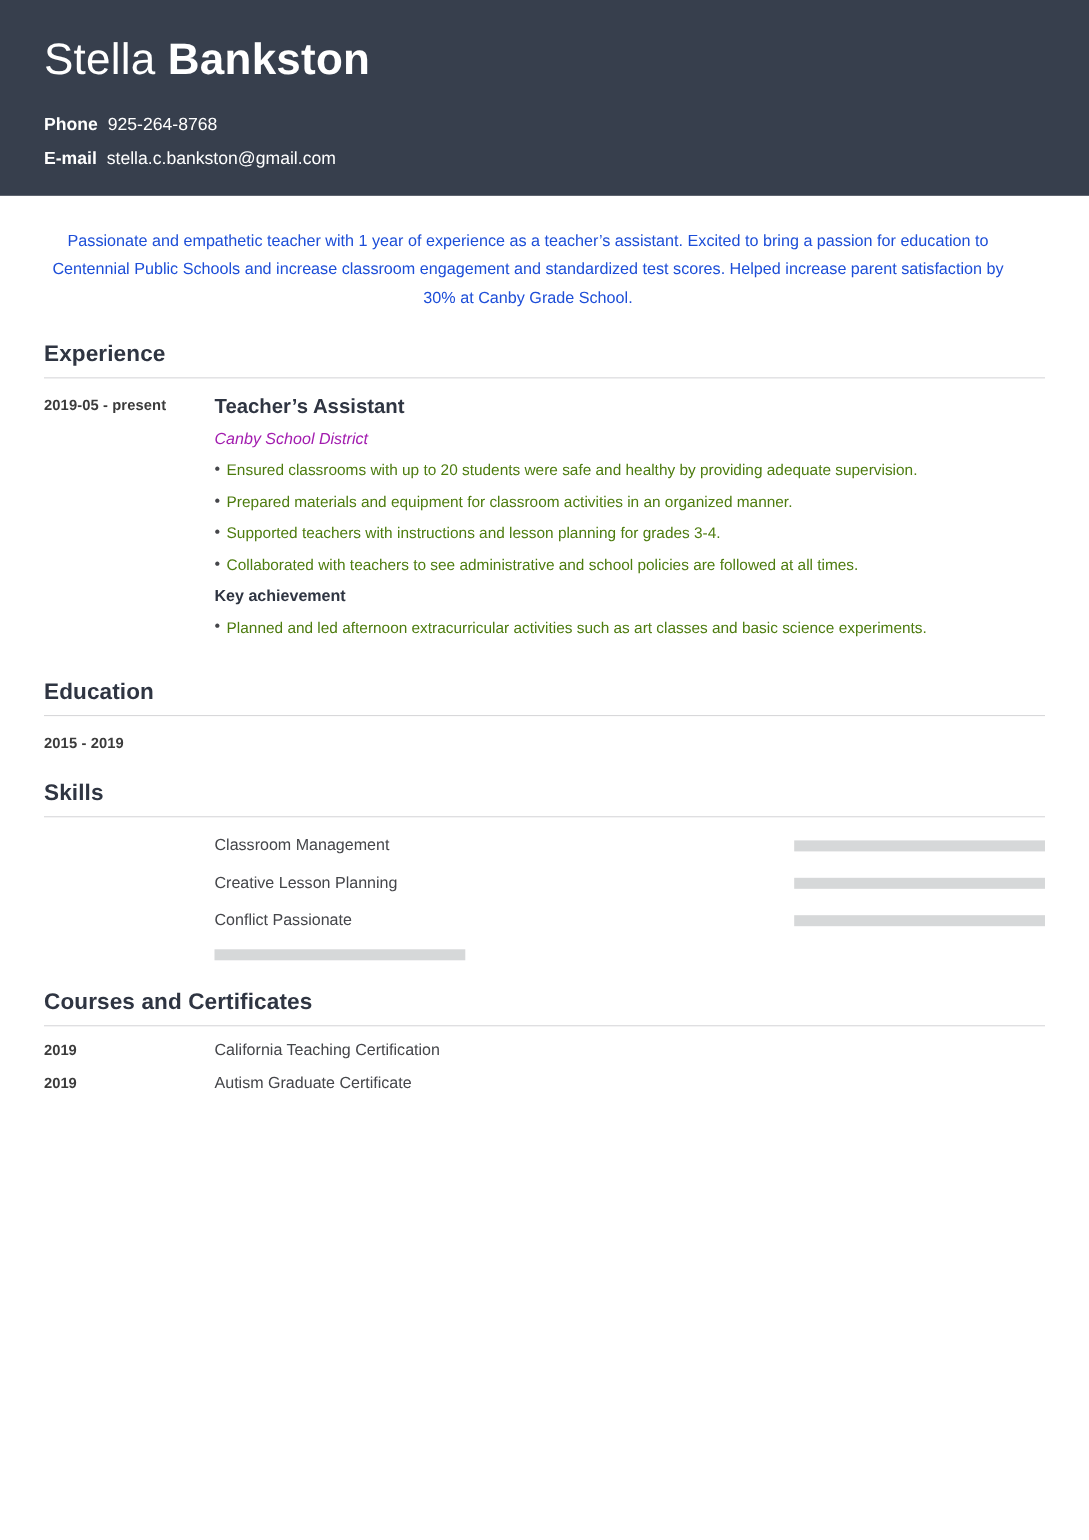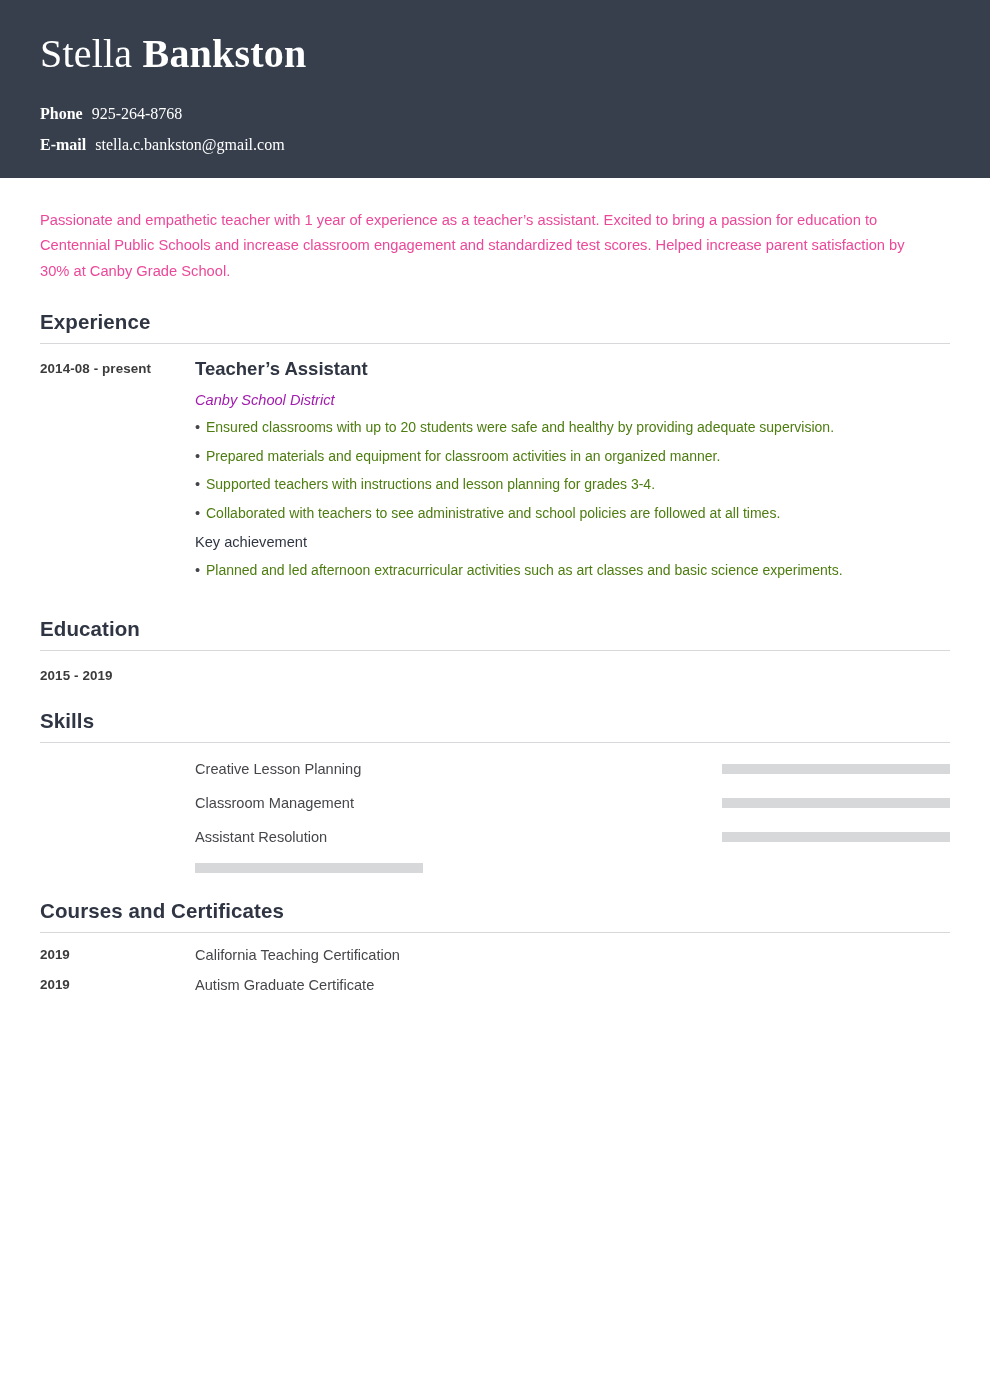--- a/index.html
+++ b/index.html
@@ -11,21 +11,20 @@
     font-family: "Liberation Sans", sans-serif;
     color: #3b3b3b;
     overflow: hidden;
   }
 
   
   .resume-header {
     background: #373f4d;
     padding: 32px 40px 48px 40px;
     height: 178px;
-    font-family: Liberation Serif, serif;
   }
   .full-name {
     font-size: 40px;
     line-height: 1.12;
     color: #ffffff;
     margin: 0 0 28px 0;
     font-weight: 300;
     letter-spacing: 0.2px;
   }
   .full-name .last { font-weight: 700; }
@@ -43,23 +42,24 @@
     white-space: nowrap;
   }
   .contact-value { font-weight: 400; }
 
   
   .resume-body { padding: 0 40px; }
 
   .summary {
     font-size: 14.7px;
     line-height: 1.72;
-    color: #ec4899;
+    color: #1d4ed8;
     margin: 30px 0 0 0;
     max-width: 880px;
+    text-align: center;
   }
 
   .section { margin-top: 26px; }
   .section-title {
     font-size: 20.5px;
     font-weight: 700;
     color: #2f3542;
     margin: 12px 0 9px 0;
     letter-spacing: 0.1px;
   }
@@ -118,21 +118,21 @@
   .bullets li::before {
     content: "•";
     position: absolute;
     left: 0;
     top: 0;
     color: #45464a;
     font-size: 14.6px;
   }
   .key-achievement-label {
     font-size: 14.6px;
-    font-weight: 400;
+    font-weight: 700;
     color: #2f3542;
     margin: 0 0 12px 0;
   }
 
   
   .skill-row {
     display: flex;
     align-items: center;
     margin-left: 155px;
     margin-bottom: 18px;
@@ -189,21 +189,21 @@
 
 <div class="resume-body">
 
   <p class="summary">Passionate and empathetic teacher with 1 year of experience as a teacher’s assistant. Excited to bring a passion for education to Centennial Public Schools and increase classroom engagement and standardized test scores. Helped increase parent satisfaction by 30% at Canby Grade School.</p>
 
   <div class="section">
     <h2 class="section-title">Experience</h2>
     <div class="section-rule"></div>
 
     <div class="entry">
-      <div class="entry-date">2014-08 - present</div>
+      <div class="entry-date">2019-05 - present</div>
       <div class="entry-main">
         <h3 class="job-title">Teacher’s Assistant</h3>
         <p class="org-italic">Canby School District</p>
         <ul class="bullets">
           <li>Ensured classrooms with up to 20 students were safe and healthy by providing adequate supervision.</li>
           <li>Prepared materials and equipment for classroom activities in an organized manner.</li>
           <li>Supported teachers with instructions and lesson planning for grades 3-4.</li>
           <li>Collaborated with teachers to see administrative and school policies are followed at all times.</li>
         </ul>
         <p class="key-achievement-label">Key achievement</p>
@@ -221,33 +221,33 @@
     <div class="entry">
       <div class="entry-date">2015 - 2019</div>
     </div>
   </div>
 
   <div class="section skills-section">
     <h2 class="section-title">Skills</h2>
     <div class="section-rule"></div>
 
     <div class="skill-row">
+      <span class="skill-name">Classroom Management</span>
+      <span class="skill-bar-track" style="background: rgb(214, 216, 217);">
+        <span class="skill-bar-fill" style="width: 100%; background: rgb(55, 63, 77);"></span>
+      </span>
+    </div>
+    <div class="skill-row">
       <span class="skill-name">Creative Lesson Planning</span>
       <span class="skill-bar-track" style="background: rgb(214, 216, 217);">
         <span class="skill-bar-fill" style="width: 80%; background: rgb(55, 63, 77);"></span>
       </span>
     </div>
     <div class="skill-row">
-      <span class="skill-name">Classroom Management</span>
-      <span class="skill-bar-track" style="background: rgb(214, 216, 217);">
-        <span class="skill-bar-fill" style="width: 100%; background: rgb(55, 63, 77);"></span>
-      </span>
-    </div>
-    <div class="skill-row">
-      <span class="skill-name">Assistant Resolution</span>
+      <span class="skill-name">Conflict Passionate</span>
       <span class="skill-bar-track" style="background: rgb(214, 216, 217);">
         <span class="skill-bar-fill" style="width: 80%; background: rgb(55, 63, 77);"></span>
       </span>
     </div>
     <div class="skill-row">
       <span class="skill-bar-track" style="background: rgb(214, 216, 217);">
         <span class="skill-bar-fill" style="width: 80%; background: rgb(55, 63, 77);"></span>
       </span>
     </div>
   </div>

